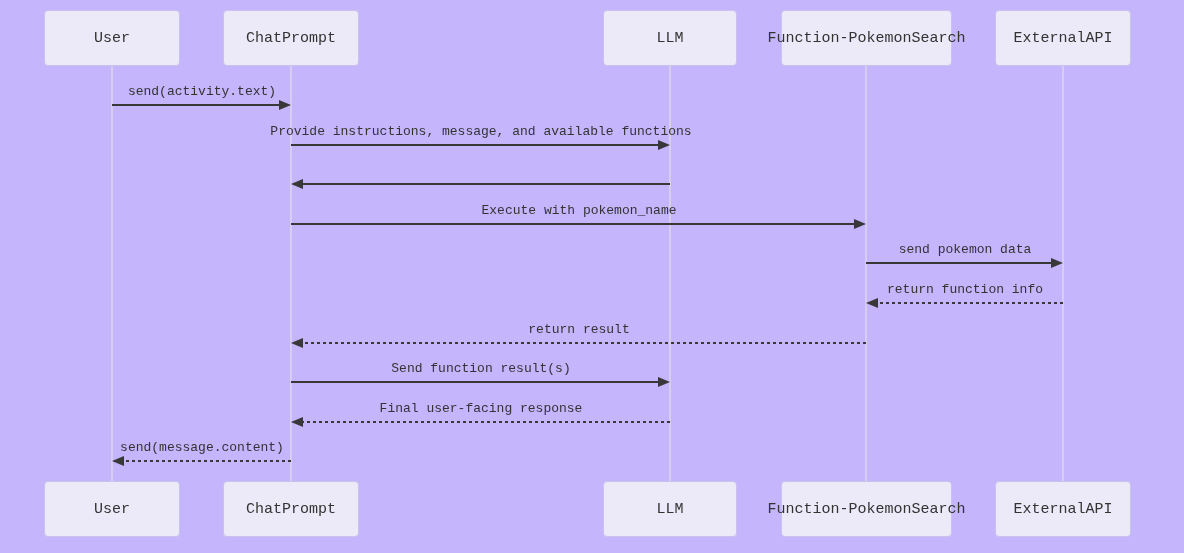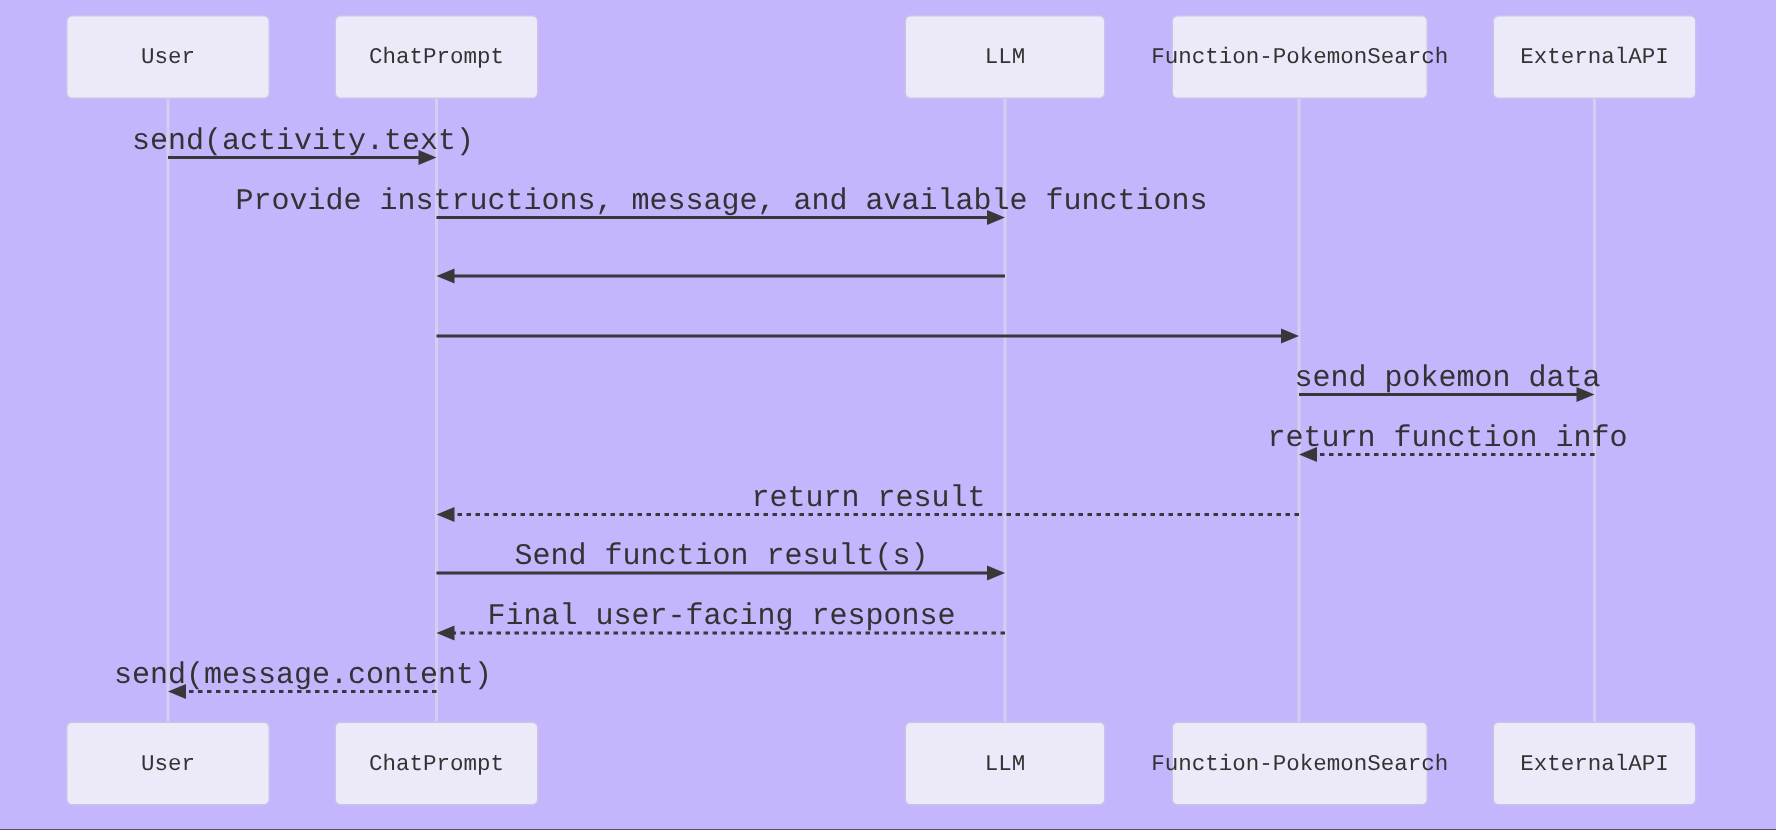--- a/index.html
+++ b/index.html
@@ -33,21 +33,21 @@
   }
   .lifeline {
     position: absolute;
     width: 2px;
     background: #D7CDEF;
   }
   .msg-label {
     position: absolute;
     transform: translateX(-50%);
     color: #333333;
-    font-size: 20px;
+    font-size: 13px;
     white-space: nowrap;
     line-height: 1;
   }
   #arrow-layer {
     position: absolute;
     left: 0;
     top: 0;
     pointer-events: none;
   }
 </style>
@@ -107,19 +107,20 @@
       <polygon points="291,343 303,338 303,348" fill="#383838"></polygon>
       <line x1="291" y1="382" x2="660" y2="382" stroke="#383838" stroke-width="2"></line>
       <polygon points="670,382 658,377 658,387" fill="#383838"></polygon>
       <line x1="670" y1="422" x2="301" y2="422" stroke="#383838" stroke-width="2" stroke-dasharray="3,3"></line>
       <polygon points="291,422 303,417 303,427" fill="#383838"></polygon>
       <line x1="291" y1="461" x2="122" y2="461" stroke="#383838" stroke-width="2" stroke-dasharray="3,3"></line>
       <polygon points="112,461 124,456 124,466" fill="#383838"></polygon>
     </svg>
     <div class="msg-label" style="left: 202px; top: 85px; color: rgb(51, 51, 51);">send(activity.text)</div>
     <div class="msg-label" style="left: 481px; top: 125px; color: rgb(51, 51, 51);">Provide instructions, message, and available functions</div>
+    <div class="msg-label" style="left: 579px; top: 204px; color: rgb(51, 51, 51);">Execute with pokemon_name</div>
     <div class="msg-label" style="left: 965px; top: 243px; color: rgb(51, 51, 51);">send pokemon data</div>
     <div class="msg-label" style="left: 965px; top: 283px; color: rgb(51, 51, 51);">return function info</div>
     <div class="msg-label" style="left: 579px; top: 323px; color: rgb(51, 51, 51);">return result</div>
     <div class="msg-label" style="left: 481px; top: 362px; color: rgb(51, 51, 51);">Send function result(s)</div>
     <div class="msg-label" style="left: 481px; top: 402px; color: rgb(51, 51, 51);">Final user-facing response</div>
     <div class="msg-label" style="left: 202px; top: 441px; color: rgb(51, 51, 51);">send(message.content)</div>
   </div>
 
 </body></html>

